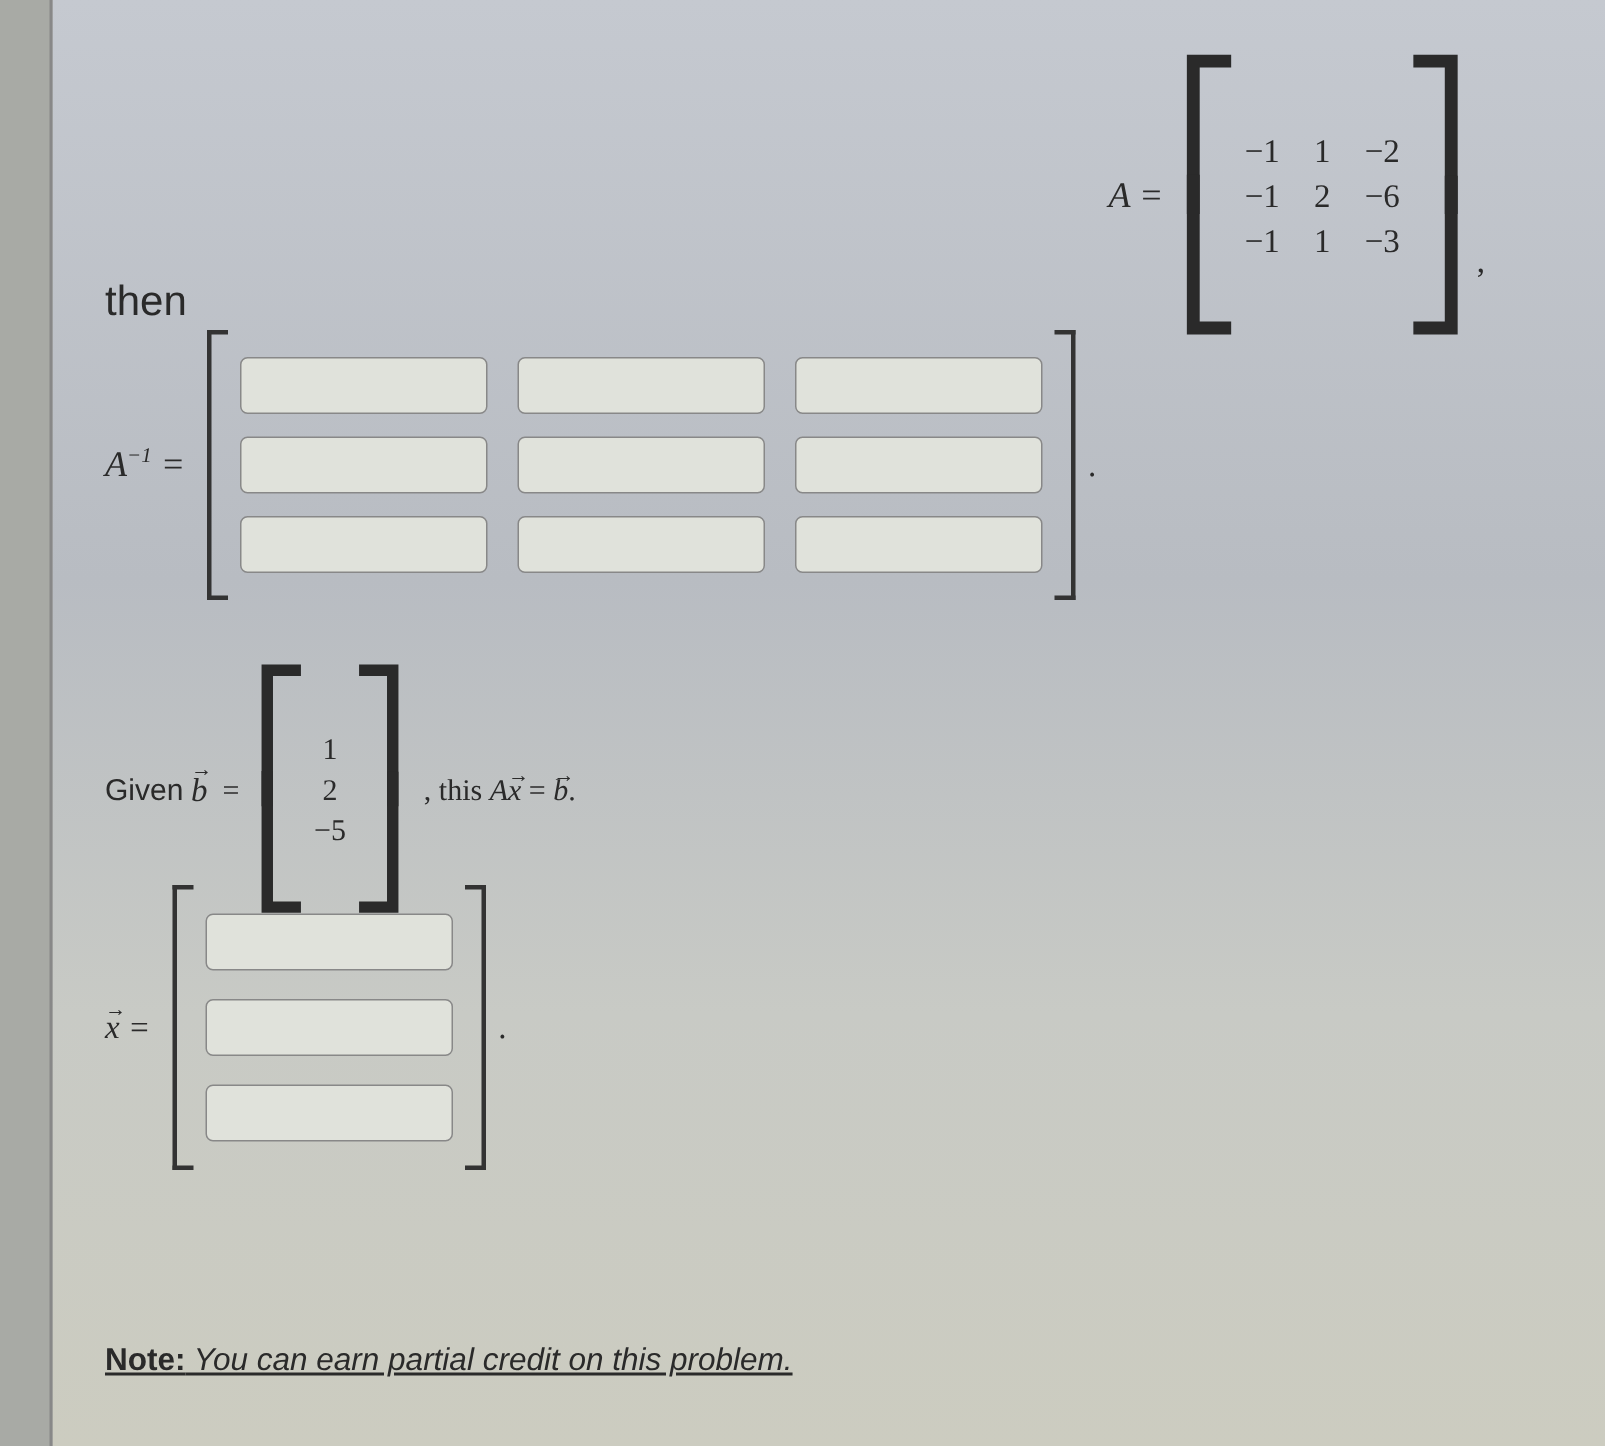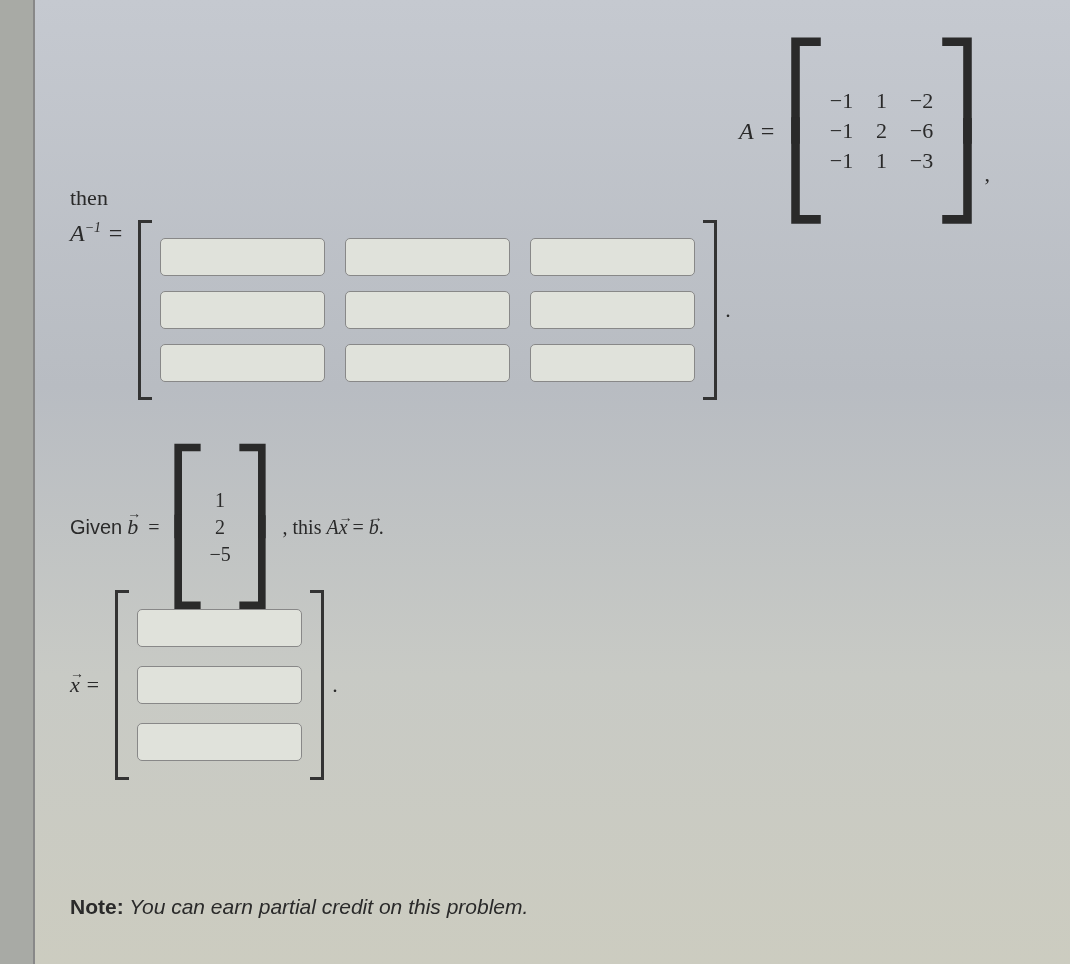--- a/index.html
+++ b/index.html
@@ -67,28 +67,29 @@
       min-width: 40px;
       text-align: center;
       padding: 2px 6px;
       font-size: 22px;
       font-weight: 500;
     }
     .then-text {
       position: absolute;
       top: 165px;
       left: 10px;
-      font-size: 22px;
-      font-family: Liberation Serif, serif;
+      font-size: 28px;
+      font-family: Liberation Sans, sans-serif;
     }
     .ainv-section {
       position: absolute;
       top: 200px;
       left: 10px;
       display: flex;
+      align-items: center;
     }
     .ainv-label {
       font-style: italic;
       font-size: 24px;
       margin-right: 15px;
     }
     .sup {
       font-size: 14px;
       vertical-align: super;
     }
@@ -177,20 +178,21 @@
       display: flex;
       align-items: stretch;
       height: 190px;
     }
     .note-section {
       position: absolute;
       top: 875px;
       left: 10px;
       font-size: 21px;
       font-family: Arial, sans-serif;
+      text-decoration: underline;
     }
     .note-section .bold {
       font-weight: bold;
     }
     .note-section .italic {
       font-style: italic;
     }
     .comma-after {
       font-size: 22px;
       margin-left: 5px;

